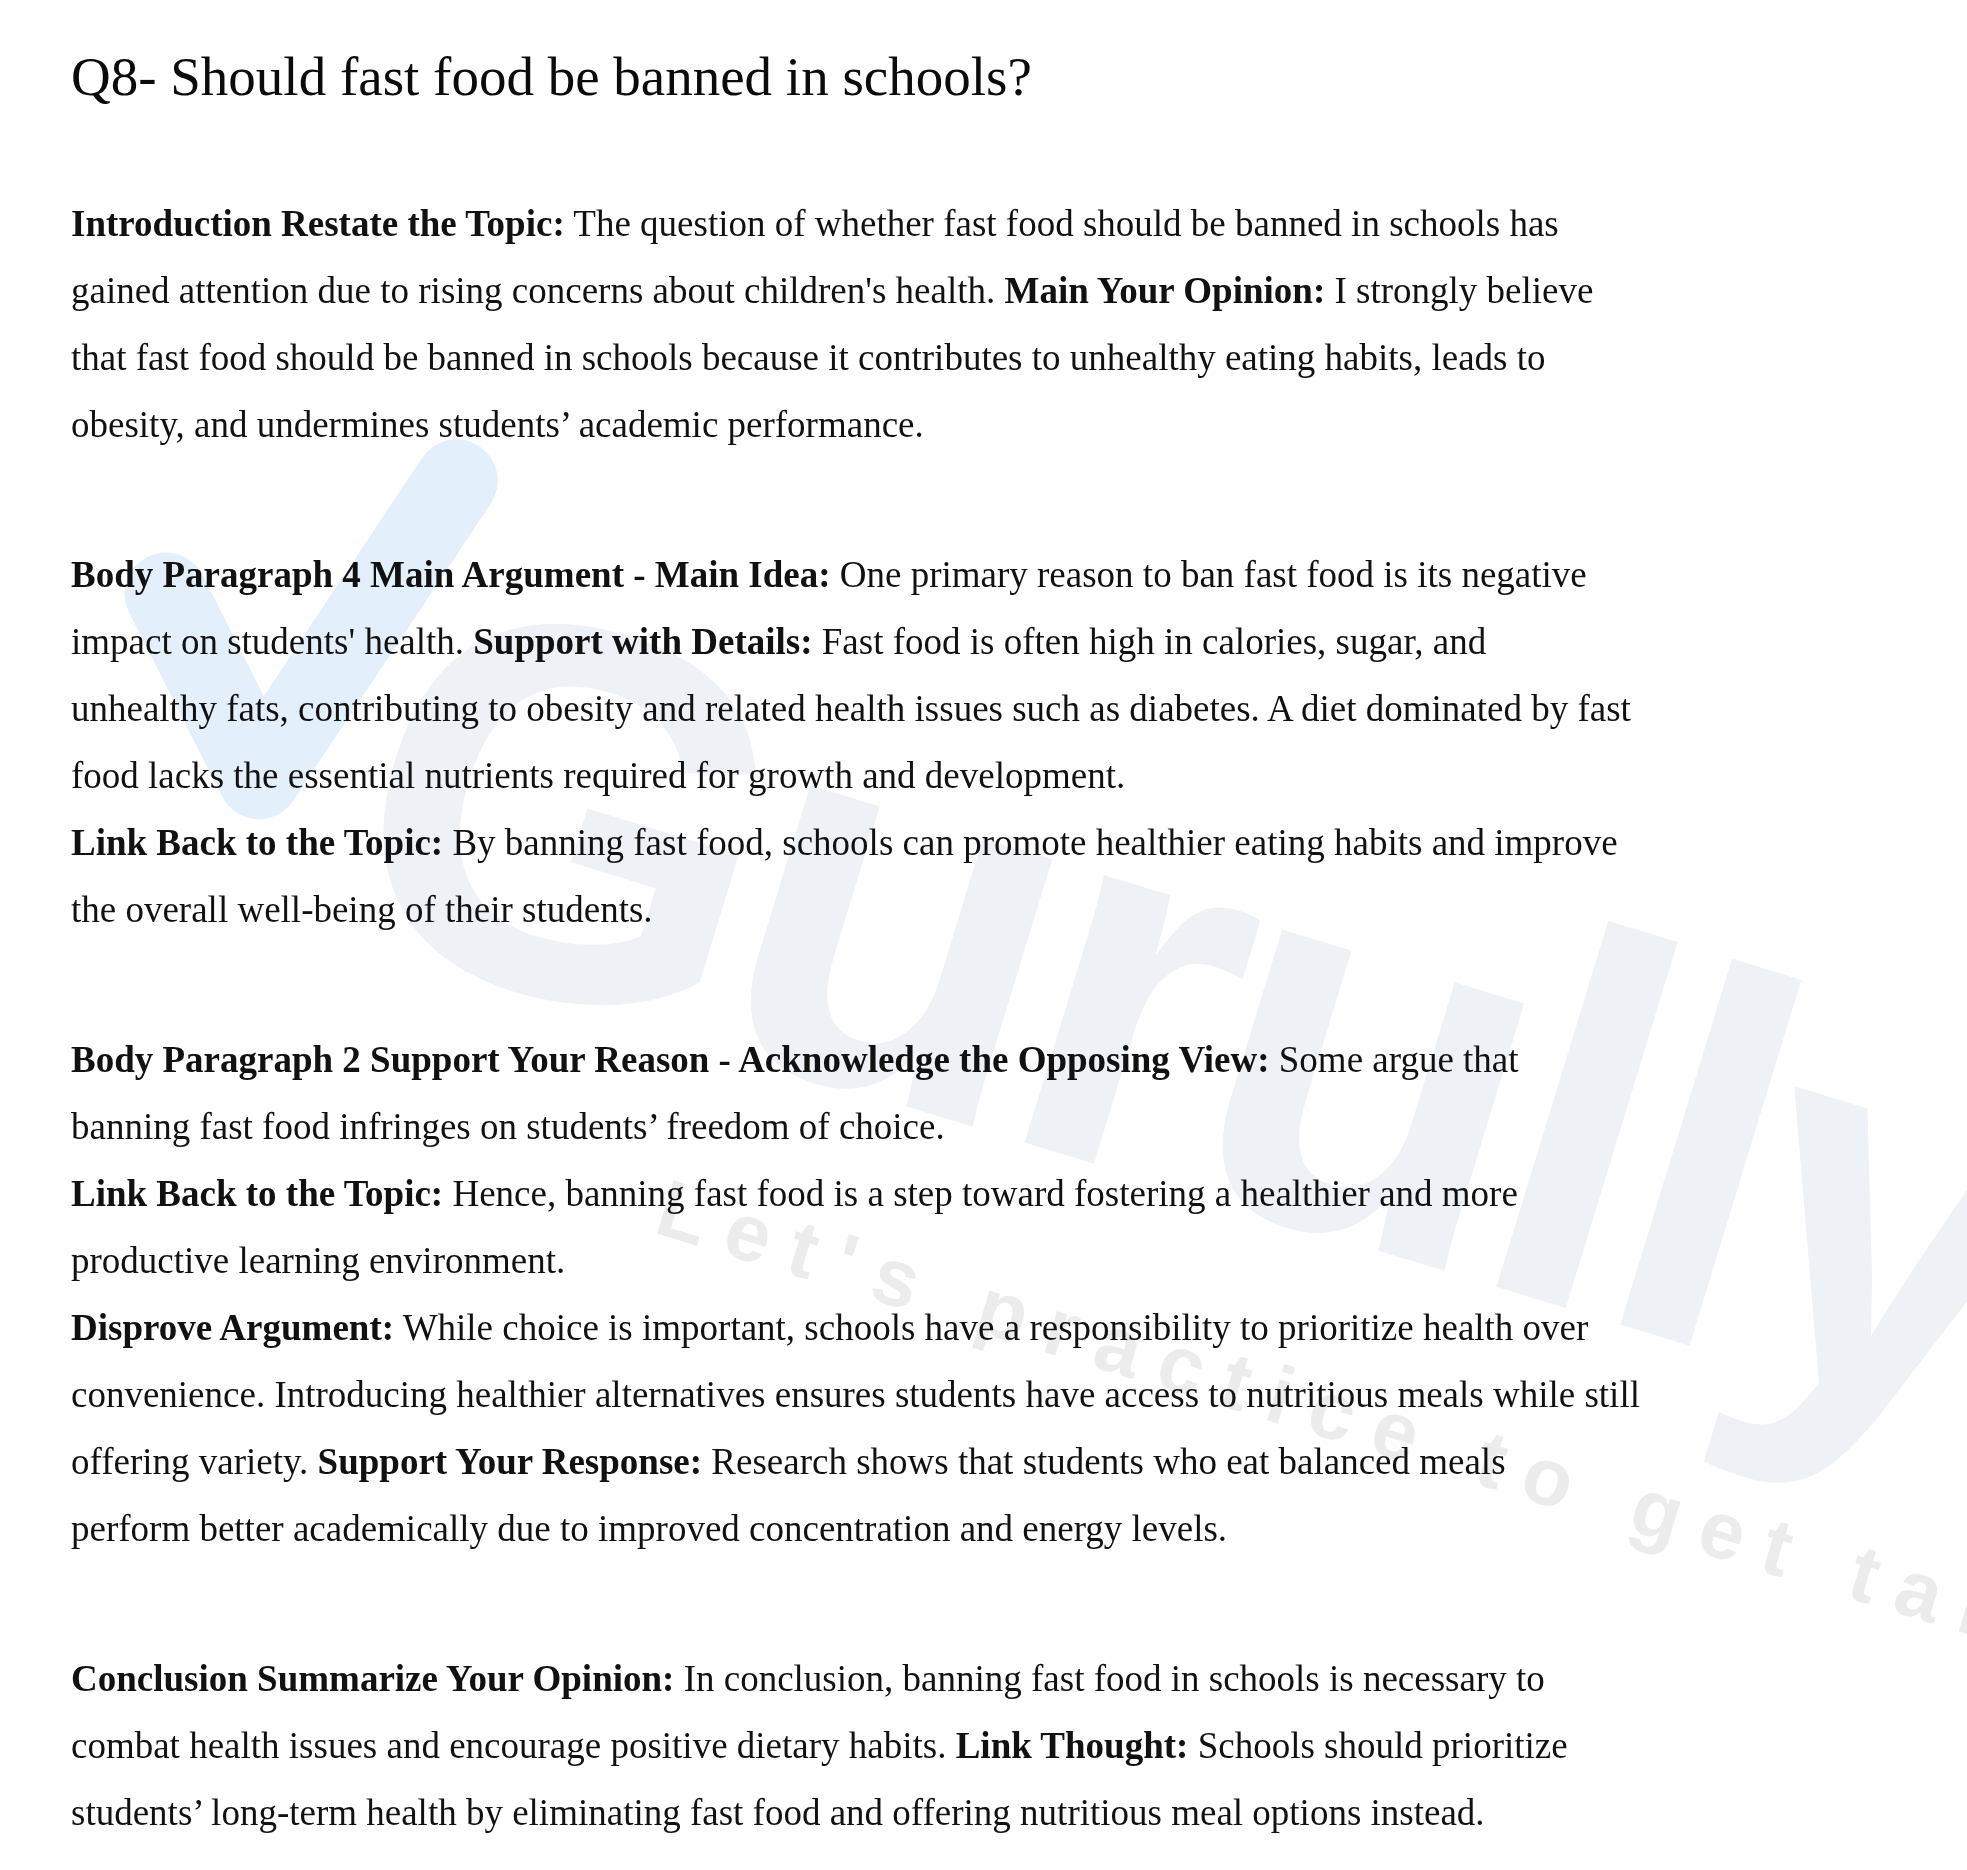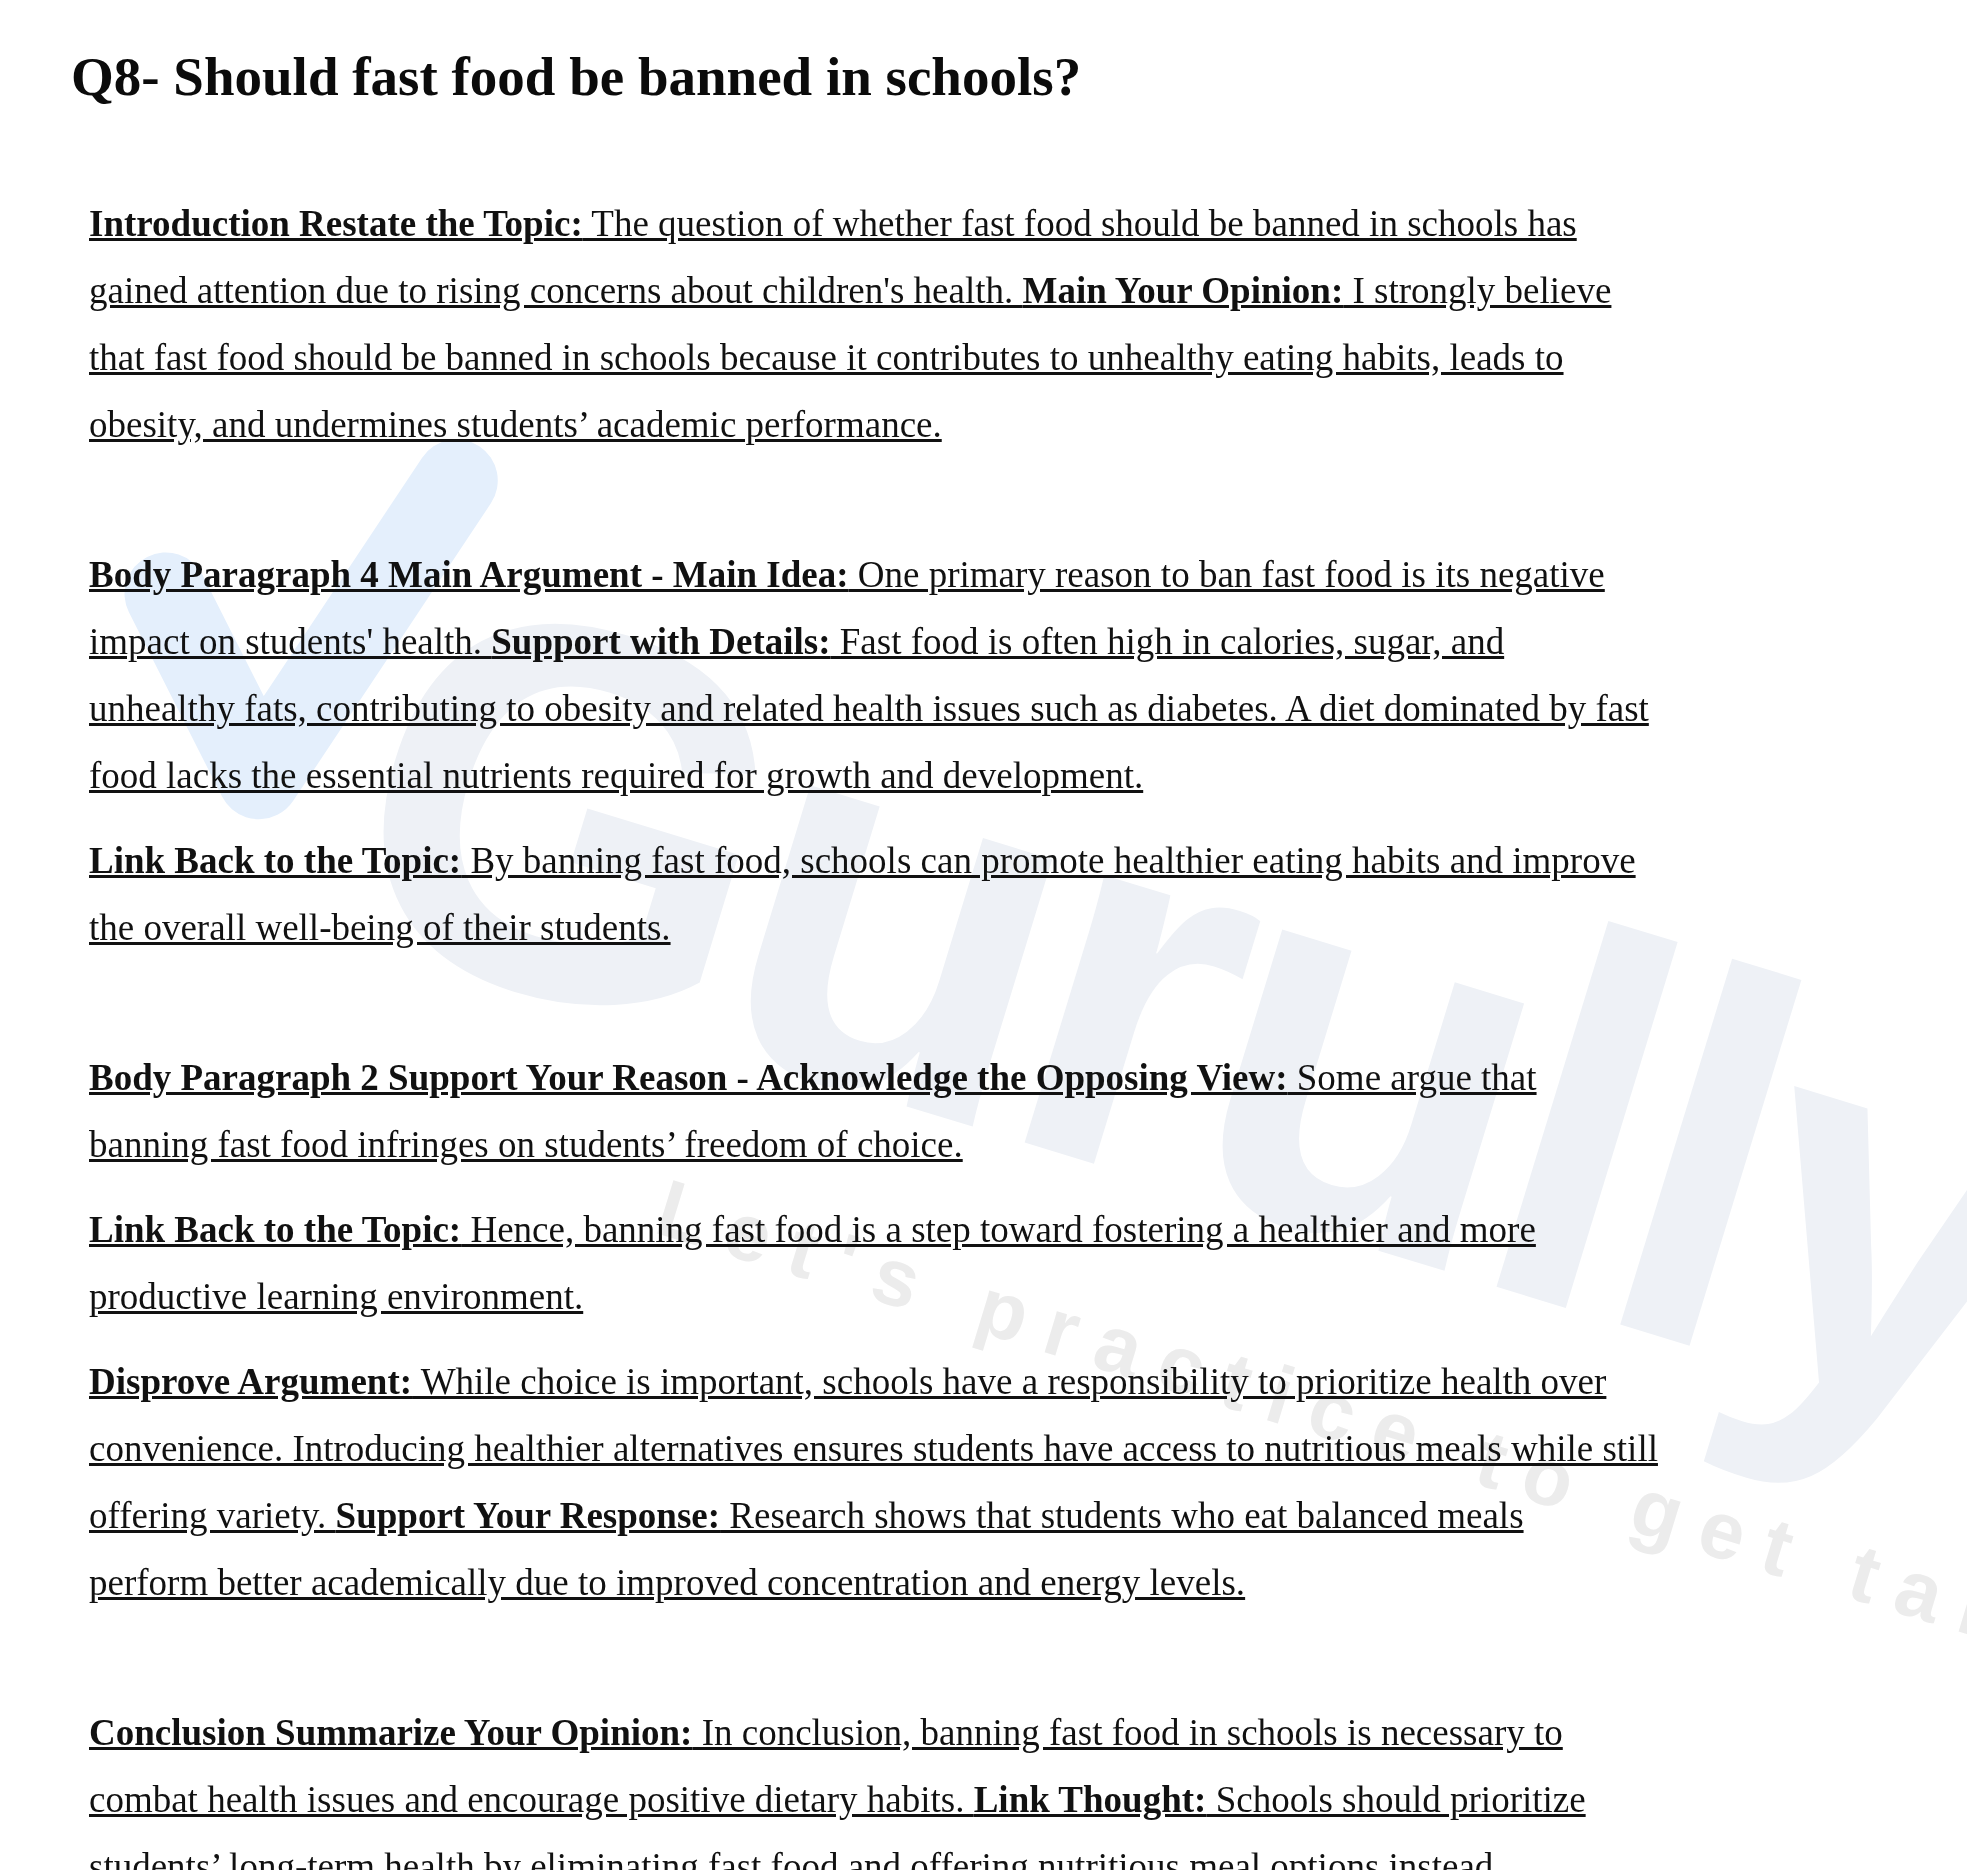--- a/index.html
+++ b/index.html
@@ -34,30 +34,29 @@
   }
 
   
   .doc {
     position: relative; z-index: 1;
     padding: 44px 23px 0 71px;
     width: 1873px;
   }
   .title {
     margin: 0 0 81px 0;
-    font-size: 55px; line-height: 65px; font-weight: 700;
+    font-size: 55px; line-height: 65px; font-weight: 400;
     color: #0b0b0b;
   }
   .doc-section { margin: 0 0 83px 0; }
   .doc-section p {
-    margin: 18px;
+    margin: 0;
     font-size: 37px;
     line-height: 67px;
     white-space: pre-line;
-    text-decoration: underline;
   }
   .doc-section strong { font-weight: 700; }
 </style>
 </head>
 <body>
 
 <div class="page">
 
   <div class="watermark" aria-hidden="true">
     <svg class="wm-logo" viewBox="0 0 420 420" xmlns="http://www.w3.org/2000/svg">

